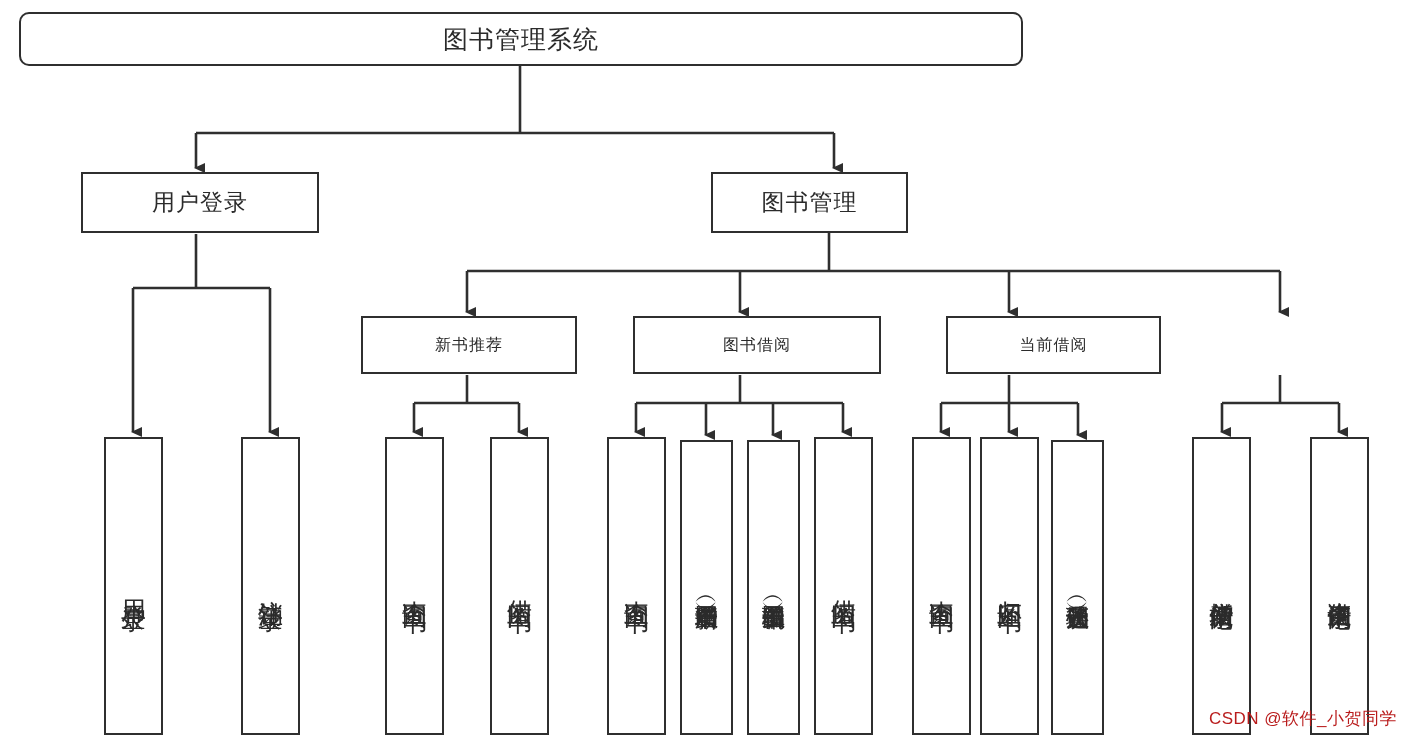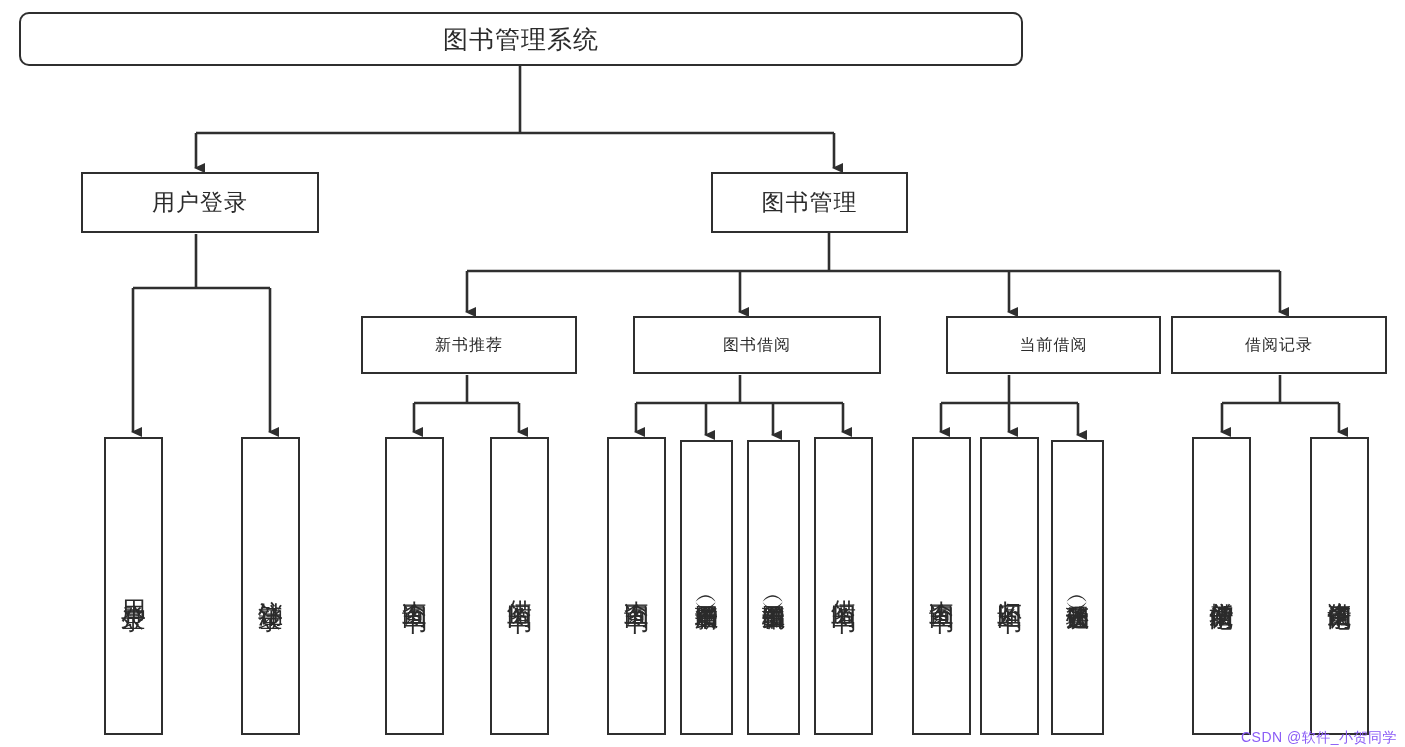--- a/index.html
+++ b/index.html
@@ -64,23 +64,23 @@
     font-size:24px;
     letter-spacing:1px;
   }
   .vtext.xlong{
     font-size:23px;
     letter-spacing:0px;
   }
   .watermark{
     position:absolute;
     right:8px;
-    bottom:0;
-    font-size:14px;
-    color:#8b5cf6;
+    bottom:17px;
+    font-size:17px;
+    color:#b91c1c;
     letter-spacing:0.5px;
     white-space:nowrap;
     pointer-events:none;
   }
 </style>
 </head>
 <body>
 
 <div id="canvas">
 
@@ -151,23 +151,20 @@
   </div>
 
   <div class="node node-l2" style="left:633px; top:316px; width:248px; height:58px;">
     <span>图书借阅</span>
   </div>
 
   <div class="node node-l2" style="left:902px; top:316px; width:215px; height:58px;margin-left:44px;">
     <span>当前借阅</span>
   </div>
 
-  <div class="node node-l2" style="left:1171px; top:316px; width:216px; height:58px;">
-    <span>借阅记录</span>
-  </div>
 
   <div class="node node-leaf" style="left:104px; top:437px; width:59px; height:298px;">
     <span class="vtext">用户登录</span>
   </div>
   <div class="node node-leaf" style="left:241px; top:437px; width:59px; height:298px;">
     <span class="vtext">注销登录</span>
   </div>
 
   <div class="node node-leaf" style="left:385px; top:437px; width:59px; height:298px;">
     <span class="vtext">查询图书</span>

